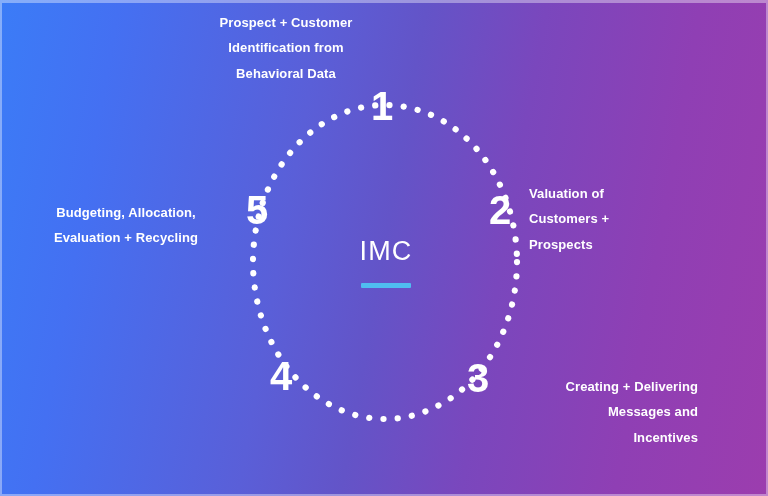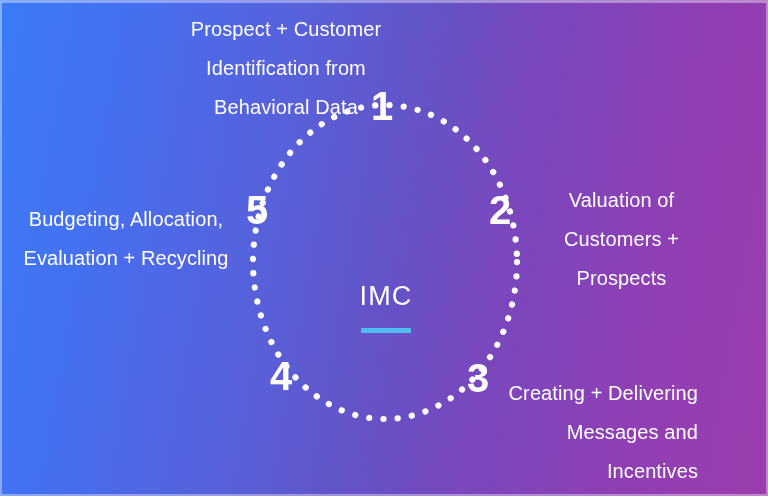--- a/index.html
+++ b/index.html
@@ -58,21 +58,20 @@
     stroke-dasharray: 0.1 14.2;
   }
 
   
   #center-block {
     position: absolute;
     left: 300px;
     top: 238px;
     width: 172px;
     text-align: center;
-    margin-top: 45px;
   }
   #center-title {
     color: #ffffff;
     font-size: 27px;
     font-weight: 400;
     letter-spacing: 1.1px;
     line-height: 1;
   }
   #center-underline {
     width: 50px;
@@ -94,37 +93,37 @@
   #step-num-1 { left: 371px; top: 86px;  }
   #step-num-2 { left: 489px; top: 190px; }
   #step-num-3 { left: 467px; top: 358px; }
   #step-num-4 { left: 270px; top: 356px; }
   #step-num-5 { left: 246px; top: 190px; }
 
   
   .step-label {
     position: absolute;
     color: #ffffff;
-    font-size: 20px;
-    font-weight: 400;
+    font-size: 13px;
+    font-weight: 700;
     line-height: 1.95;
     letter-spacing: 0.1px;
     white-space: pre-line;
   }
   #step-label-1 {
     left: 178px;
     top: 10px;
     width: 216px;
     text-align: center;
   }
   #step-label-2 {
     left: 529px;
     top: 181px;
     width: 185px;
-    text-align: center;
+    text-align: left;
   }
   #step-label-3 {
     left: 498px;
     top: 374px;
     width: 200px;
     text-align: right;
   }
   #step-label-4 {
     left: 46px;
     top: 368px;

